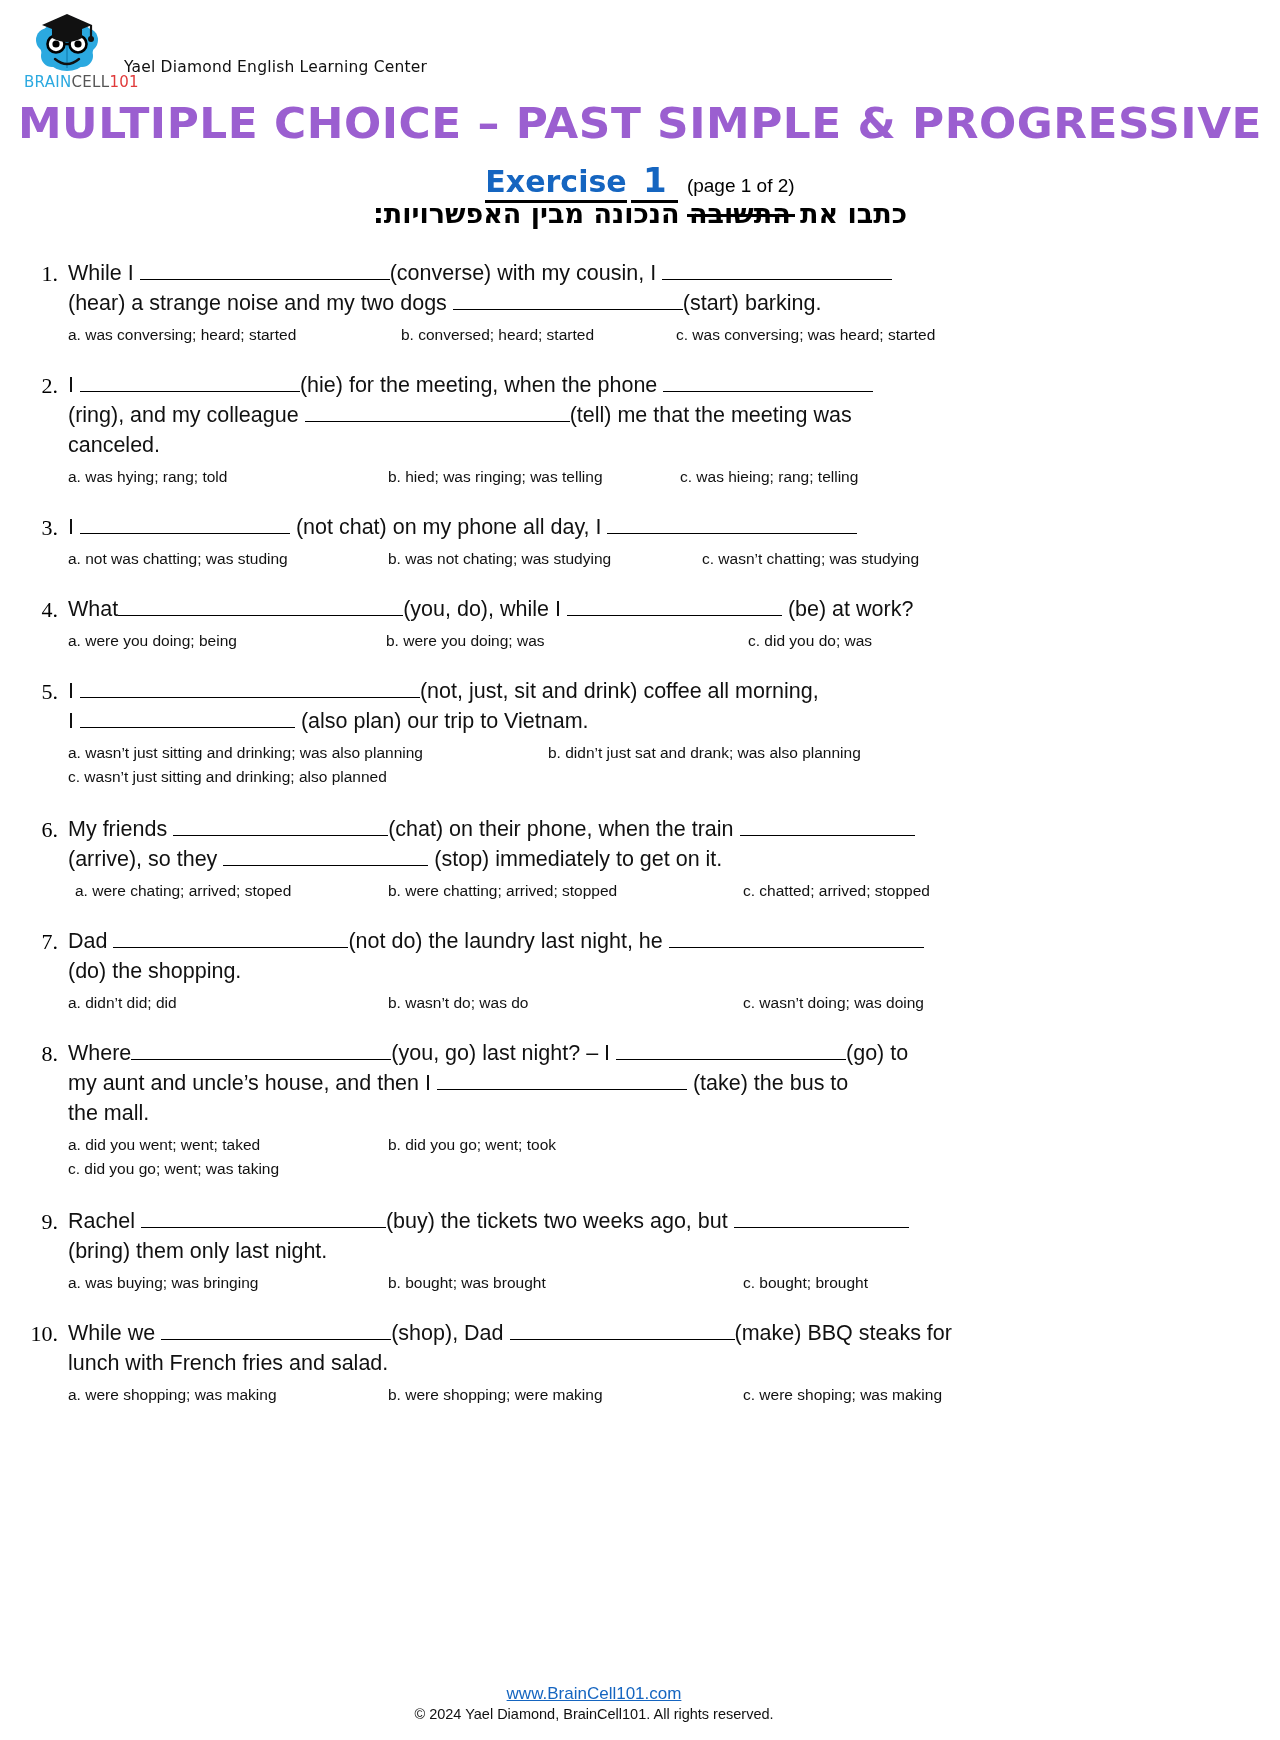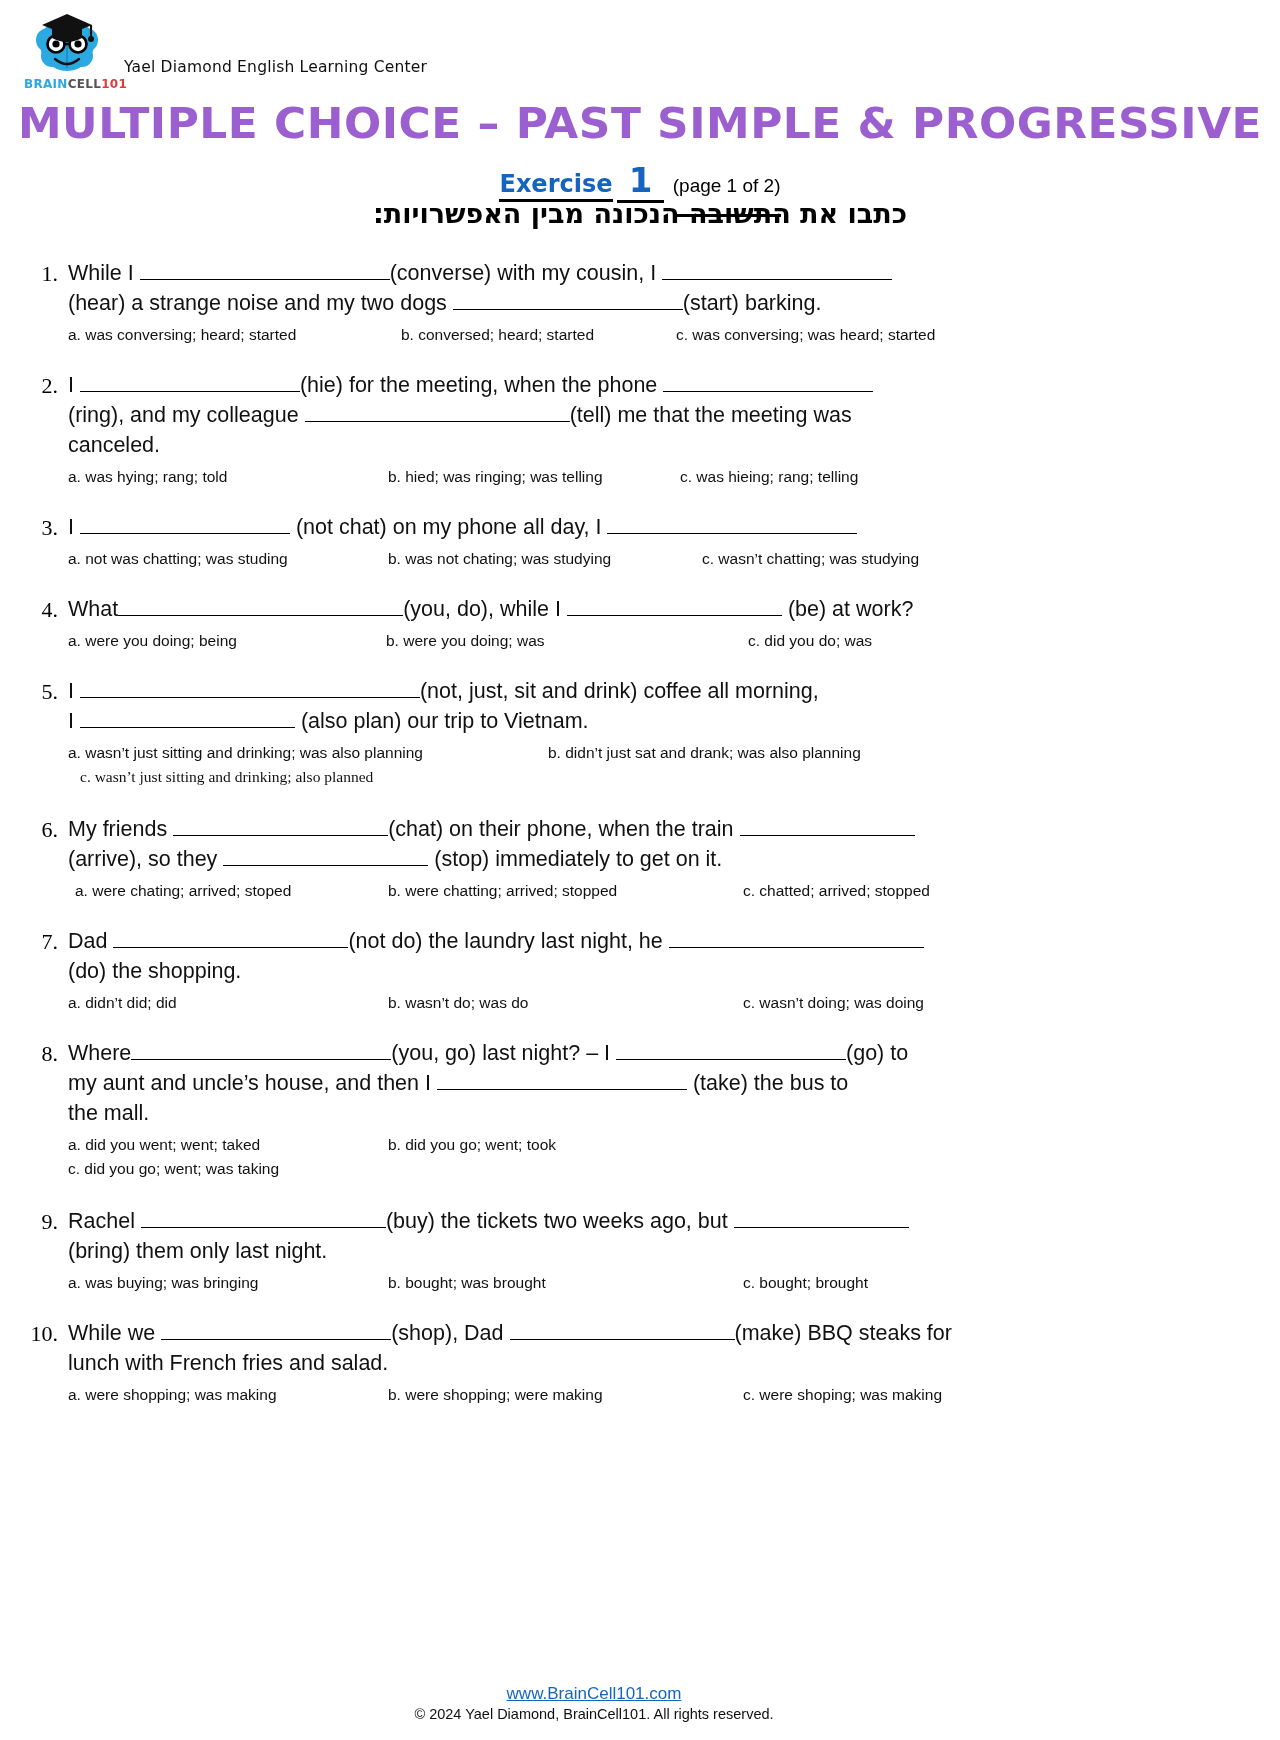--- a/index.html
+++ b/index.html
@@ -29,21 +29,21 @@
     font-weight:bold; font-size:43px; letter-spacing:.5px;
     color:#9B5FD0;
     transform:scaleX(1.02);
   }
   .sub-row {
     position:absolute; top:160px; left:0; width:1280px; text-align:center;
     white-space:nowrap;
   }
   .ex-label {
     font-family:"DejaVu Sans", sans-serif;
-    font-weight:bold; font-size:24px; color:#1565C0;
+    font-weight:bold; font-size:30px; color:#1565C0;
     border-bottom:3px solid #000; padding-bottom:1px;
   }
   .ex-num {
     font-family:"DejaVu Sans", sans-serif;
     font-weight:bold; font-size:34px; color:#1565C0;
   }
   .page-of {
     font-family:"Liberation Sans", sans-serif;
     font-size:19px; color:#000; margin-left:4px;
     border-bottom:3px solid #000; padding-bottom:18px;
@@ -110,21 +110,21 @@
         <circle cx="56" cy="40" r="3.6" fill="#000"></circle>
         <path d="M42.5 40 h5" stroke="#000" stroke-width="2.6"></path>
 
         <path d="M33 55 q12 10 24 0" stroke="#111" stroke-width="2.4" fill="none" stroke-linecap="round"></path>
 
         <path d="M20 21 L45 10 L70 21 L45 31 Z" fill="#111"></path>
         <path d="M30 25 v9 q15 8 30 0 v-9" fill="#111"></path>
         <path d="M69 21 v13" stroke="#111" stroke-width="2.2"></path>
         <circle cx="69" cy="35" r="3" fill="#111"></circle>
       </svg>
-      <div style="position:absolute; left:2px; bottom:-1px; font-family:'DejaVu Sans',sans-serif; font-size:12px; font-weight:bold; letter-spacing:.3px; white-space:nowrap;">
+      <div style="position:absolute; left:2px; bottom:-1px; font-family:'DejaVu Sans',sans-serif; font-size:15px; font-weight:normal; letter-spacing:.3px; white-space:nowrap;">
         <span style="color:#2BA9E0;">BRAIN</span><span style="color:#555;">CELL</span><span style="color:#E03A3A;">101</span>
       </div>
     </div>
     <div class="brand-name">Yael Diamond English Learning Center</div>
   </div>
 
   <div class="main-title">MULTIPLE CHOICE – PAST SIMPLE &amp; PROGRESSIVE</div>
 
   <div class="sub-row">
     <span class="ex-label">Exercise</span>
@@ -190,21 +190,21 @@
         <div class="q-num">5.</div>
         <div class="q-body">
           <div class="q-text"><span>I  </span><span class="blank" style="width: 340px;"></span><span>(not, just, sit and drink) coffee all morning,</span></div>
           <div class="q-text"><span>I </span><span class="blank" style="width: 215px;"></span><span> (also plan) our trip to Vietnam.</span></div>
           <div class="opts stack">
             <div style="position: relative; height: 24px;">
               <div class="opt" style="position: absolute; left: 0px;">a. wasn’t just sitting and drinking; was also planning</div>
               <div class="opt" style="position: absolute; left: 480px;">b.  didn’t just sat and drank; was also planning</div>
             </div>
             <div style="position: relative; height: 24px;">
-              <div class="opt" style="position: absolute; left: 12px; font-family: Liberation Serif, serif;">c. wasn’t just sitting and drinking; also planned</div>
+              <div class="opt" style="position: absolute; left: 0px;">c. wasn’t just sitting and drinking; also planned</div>
             </div>
           </div>
         </div>
       </div>
       <div class="q-spacer"></div>
       <div class="q">
         <div class="q-num">6.</div>
         <div class="q-body">
           <div class="q-text"><span>My friends </span><span class="blank" style="width: 215px;"></span><span>(chat) on their phone, when the train </span><span class="blank" style="width: 175px;"></span></div>
           <div class="q-text"><span>(arrive), so they </span><span class="blank" style="width: 205px;"></span><span> (stop) immediately to get on it.</span></div>

